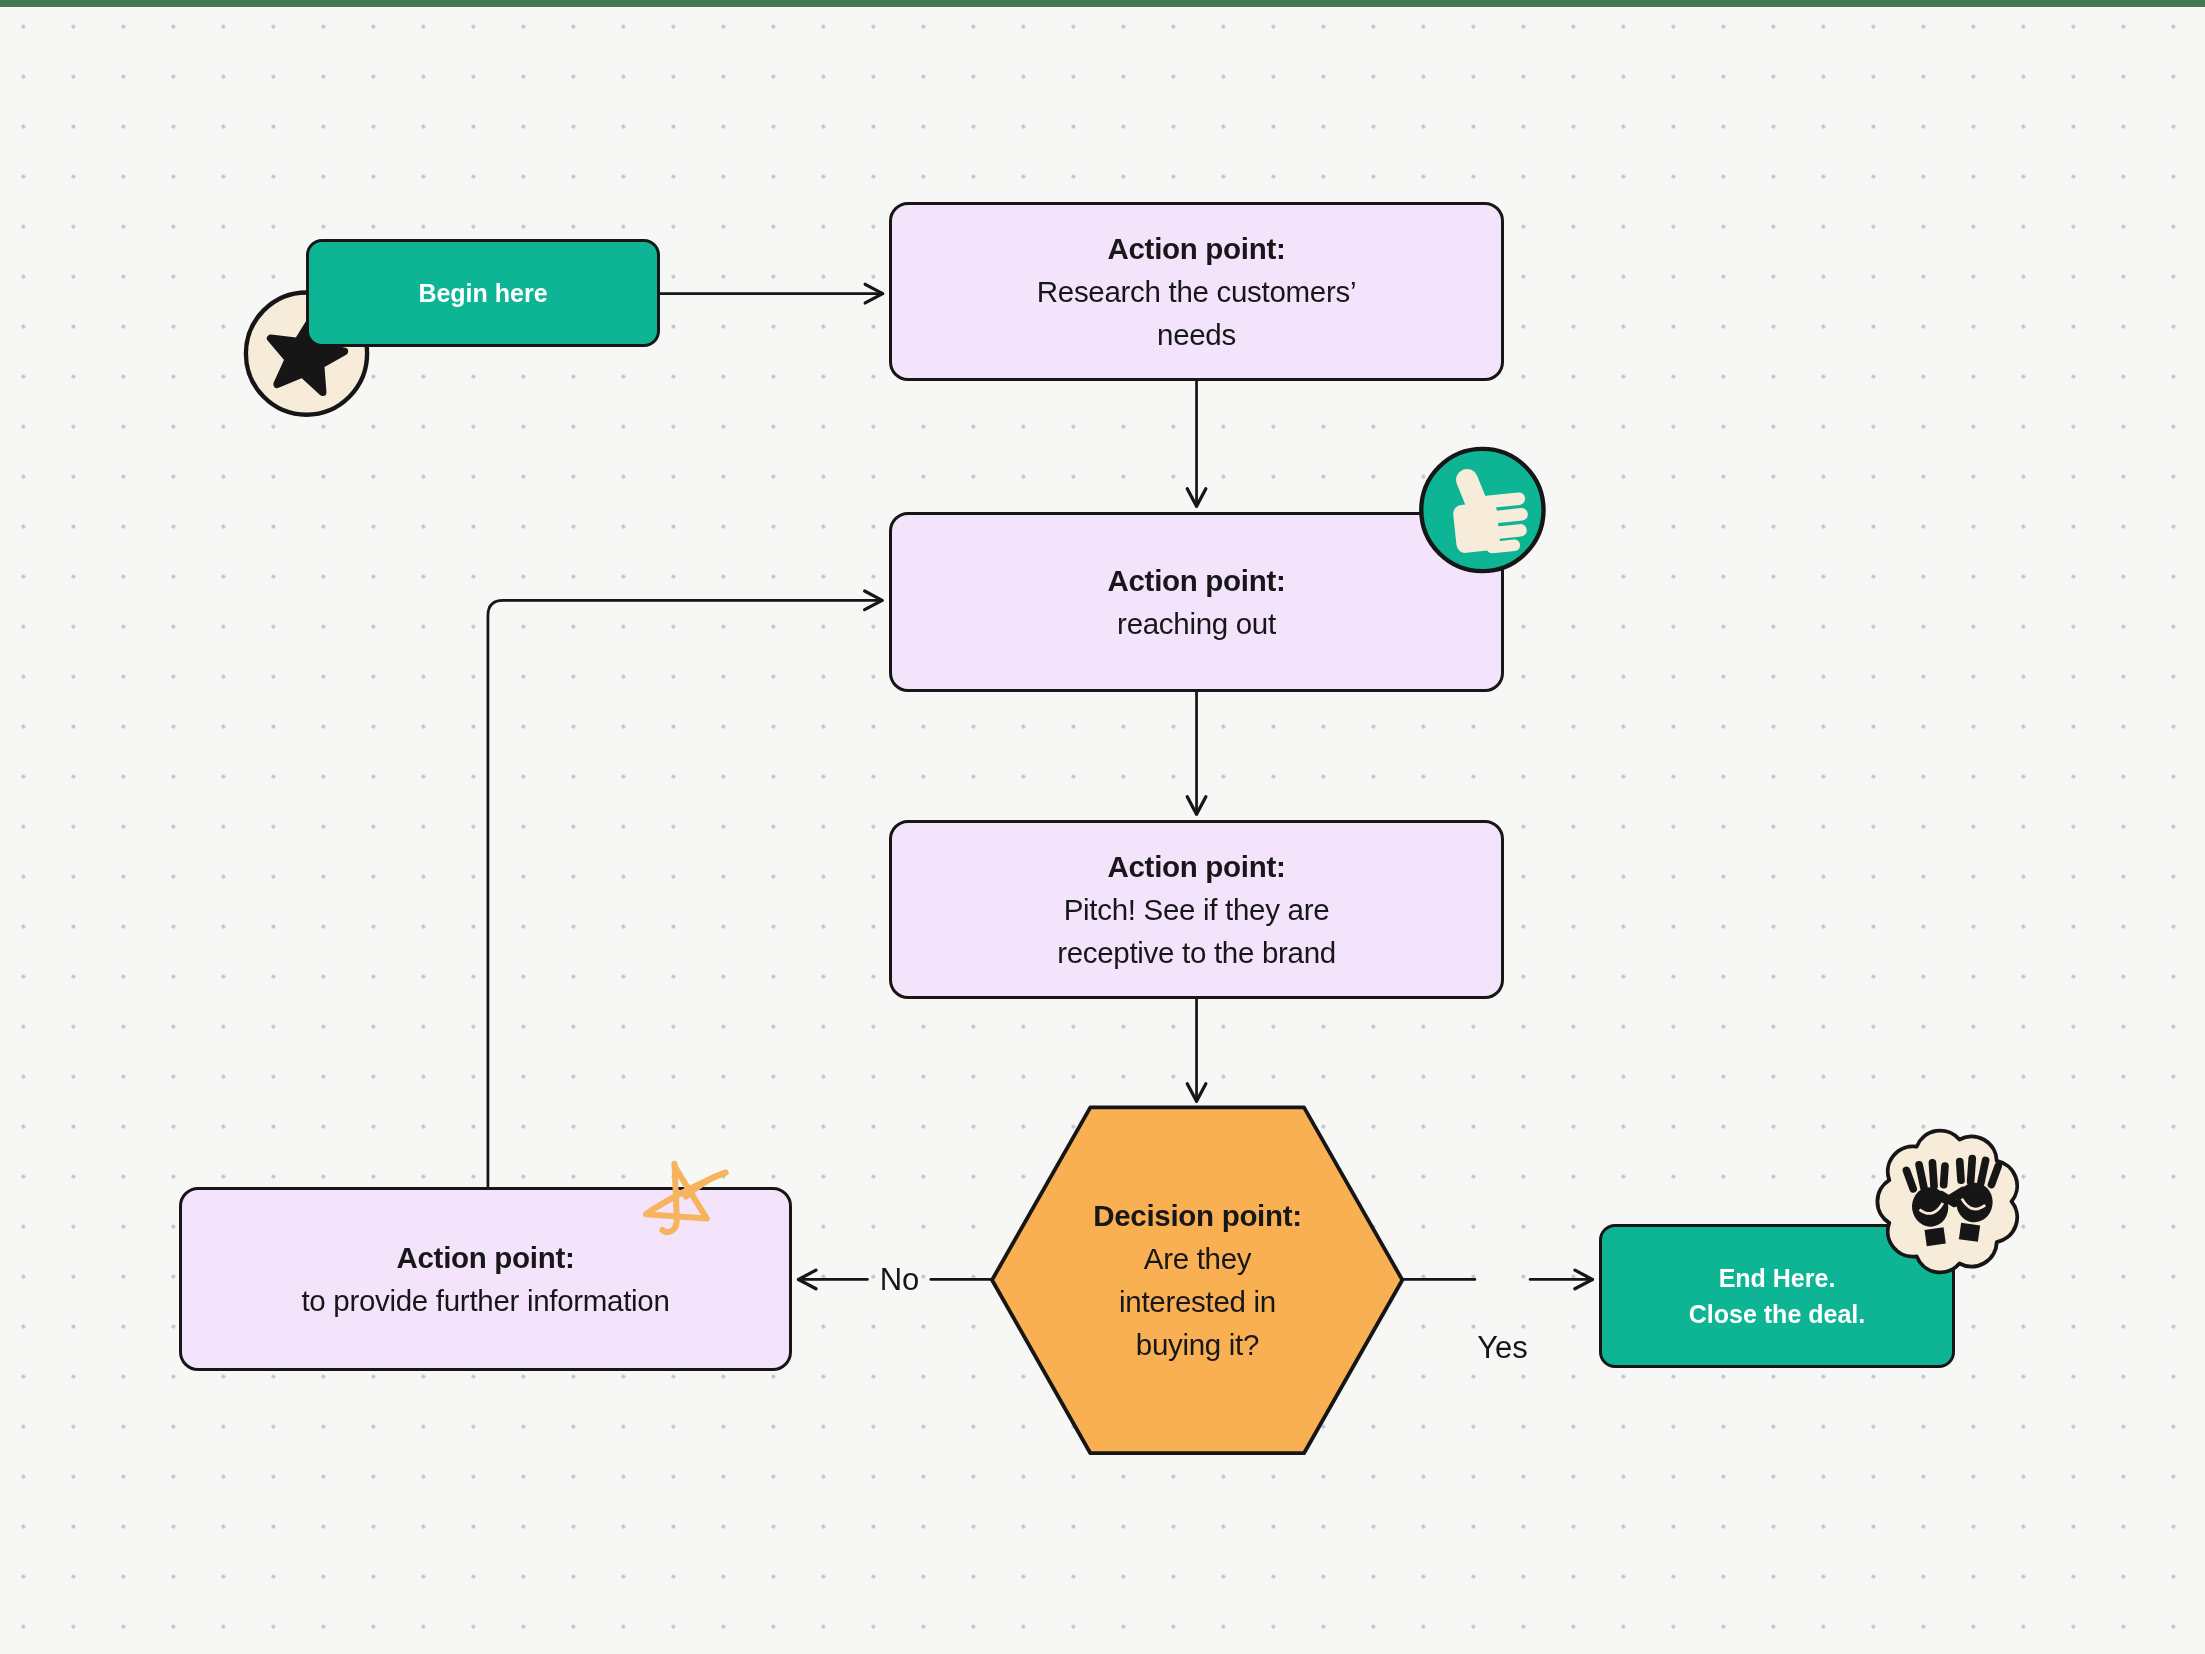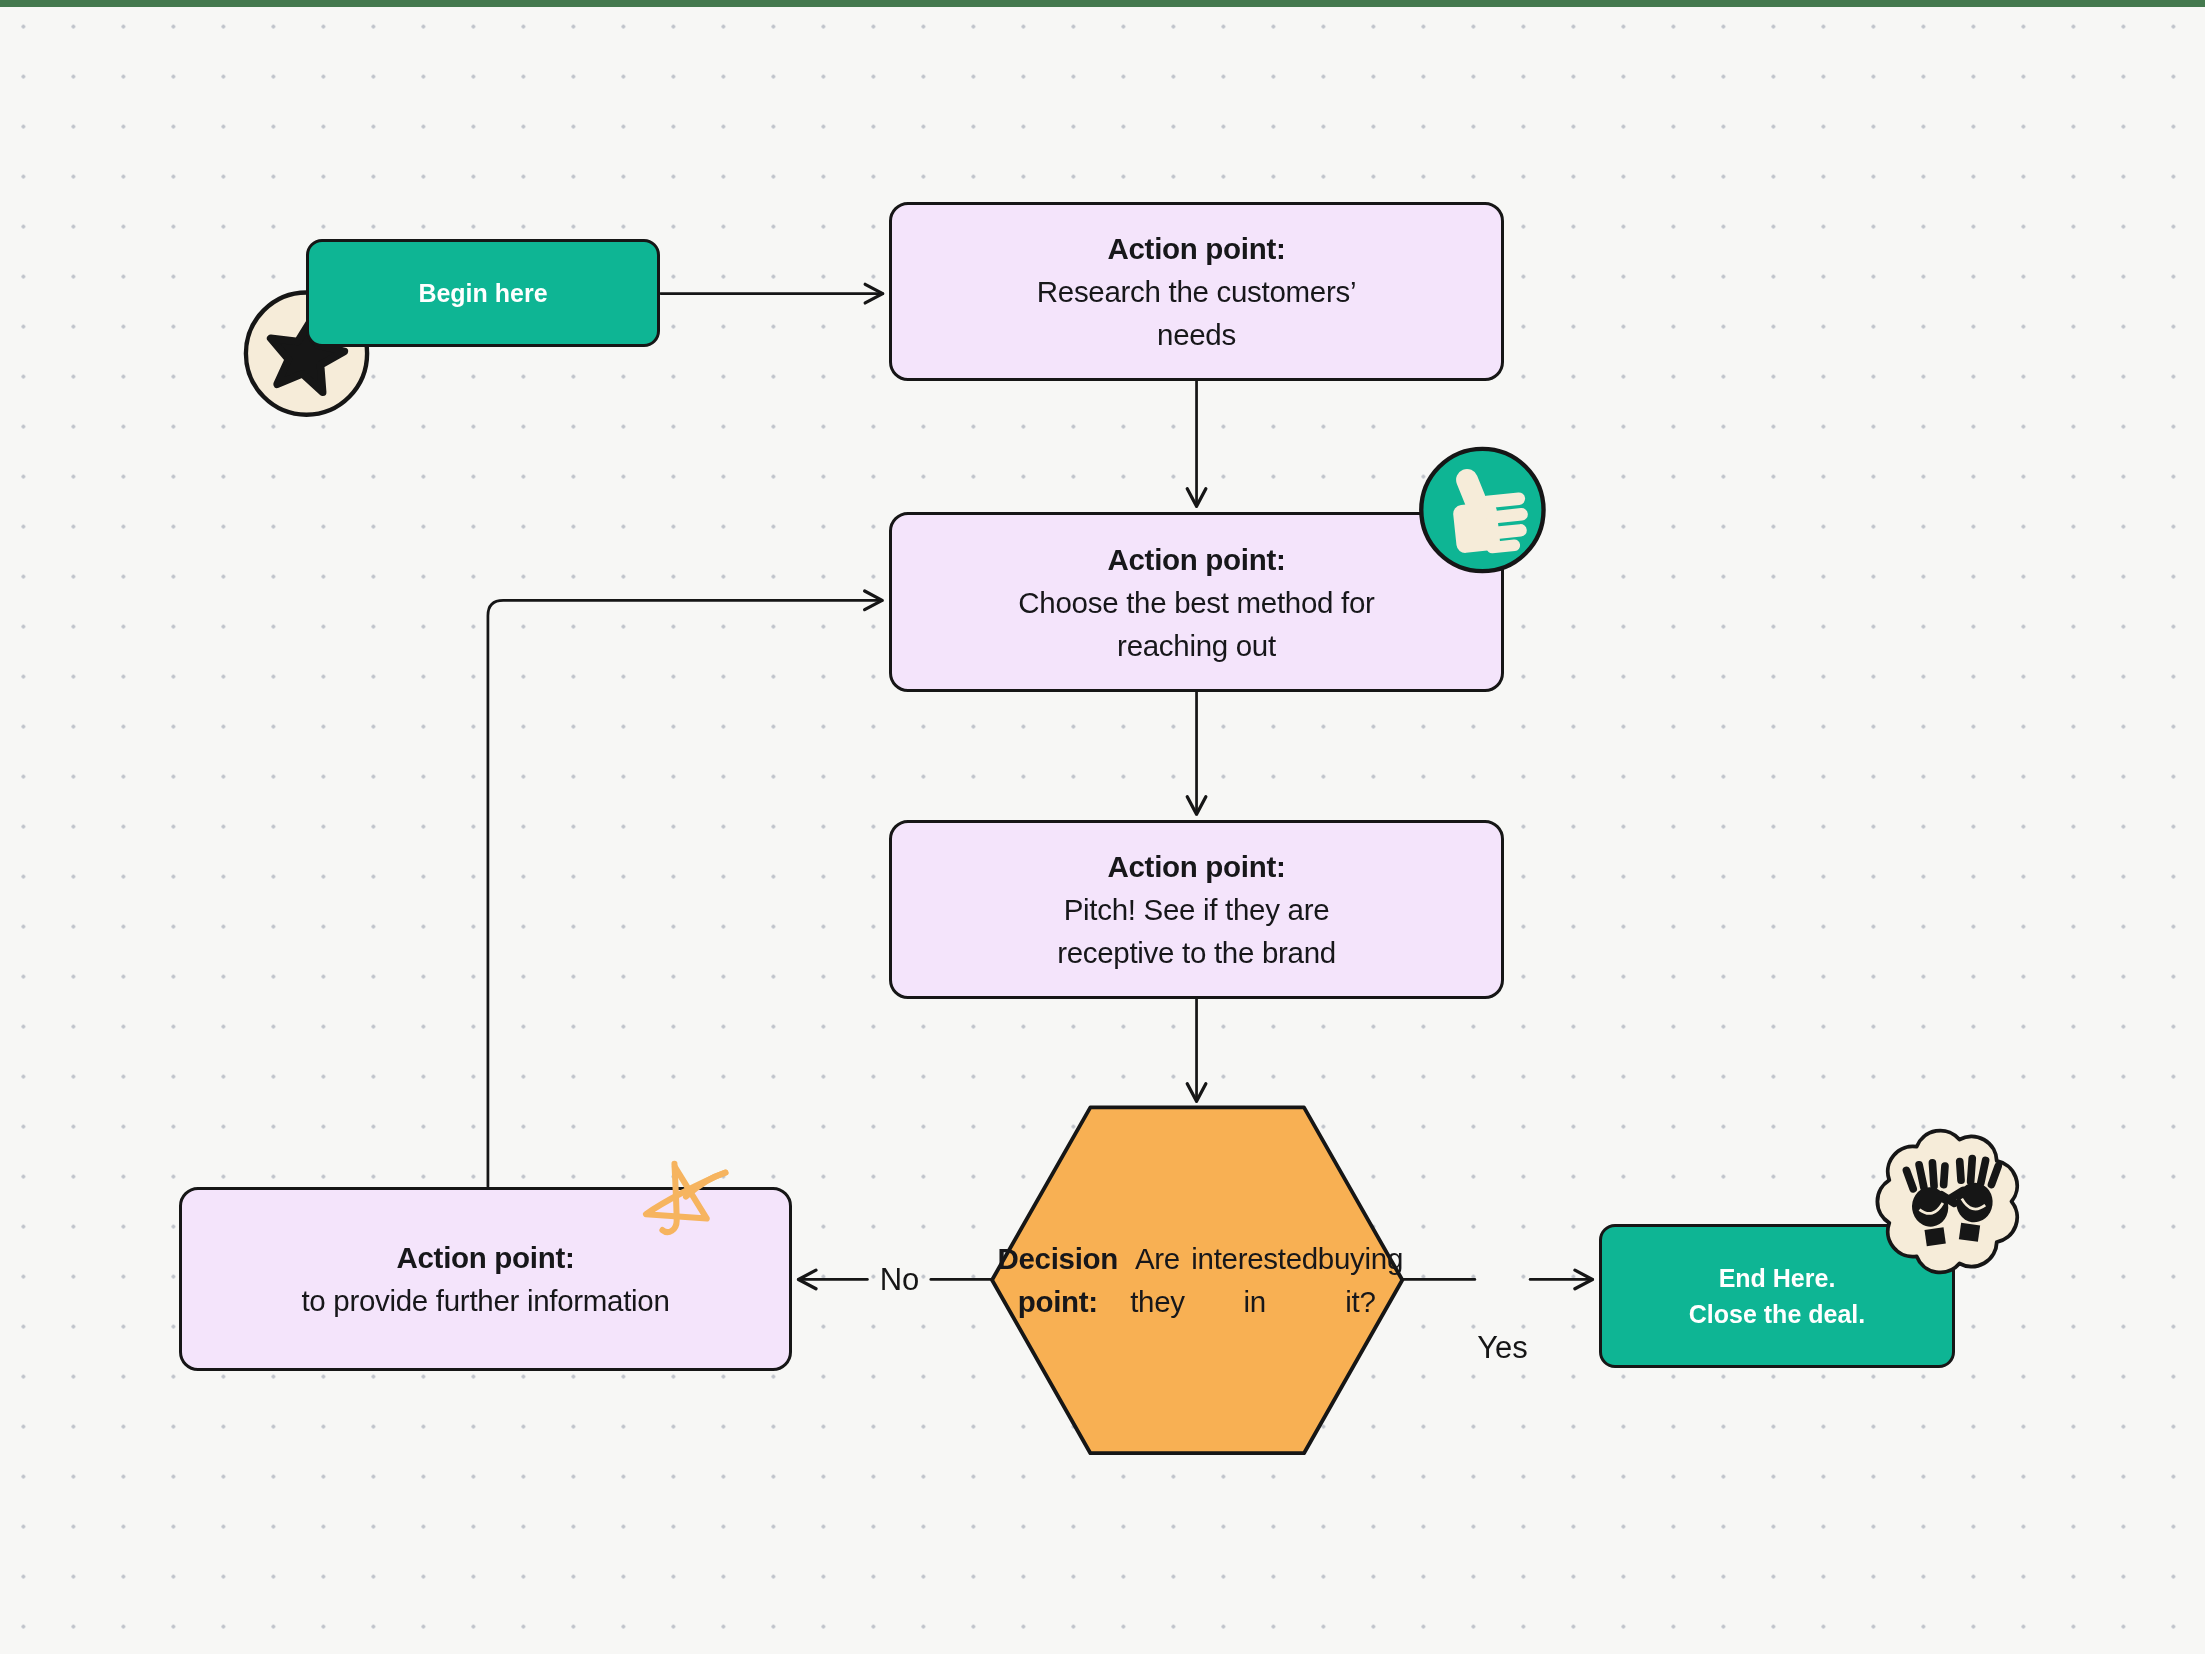--- a/index.html
+++ b/index.html
@@ -28,21 +28,21 @@
     text-align:center;color:var(--text);
   }
   .action{background:var(--lavender);border-radius:19px;}
   .pill{background:var(--teal);border-radius:16px;color:var(--white);}
   .t-title{font-size:29.5px;line-height:43px;font-weight:700;letter-spacing:-0.3px;display:block;}
   .t-line{font-size:29.5px;line-height:43px;font-weight:400;letter-spacing:-0.3px;display:block;}
   .pill .t-line{font-size:25px;line-height:36px;font-weight:700;letter-spacing:0;}
   .badge{position:absolute;}
   #decision-text{
     position:absolute;left:992px;top:1107px;width:411px;height:346px;
-    display:flex;flex-direction:row;justify-content:center;align-items:center;
+    display:flex;flex-direction:column;justify-content:center;align-items:center;
     text-align:center;color:var(--text);
   }
   .edge-label{
     position:absolute;width:71px;height:36px;display:flex;align-items:center;justify-content:center;
     font-size:31px;font-weight:400;color:var(--ink);
   }
 </style>
 </head>
 <body>
 
@@ -77,21 +77,20 @@
   </div>
 
   <div class="node action" style="left:889px;top:202px;width:615px;height:179px">
     <span class="t-title">Action point:</span>
     <span class="t-line">Research the customers’</span>
     <span class="t-line">needs</span>
   </div>
 
   <div class="node action" style="left:889px;top:512px;width:615px;height:180px">
     <span class="t-title">Action point:</span>
-    <span class="t-line">Choose the best method for</span>
     <span class="t-line">reaching out</span>
   </div>
 
   <div class="node action" style="left:889px;top:820px;width:615px;height:179px">
     <span class="t-title">Action point:</span>
     <span class="t-line">Pitch! See if they are</span>
     <span class="t-line">receptive to the brand</span>
   </div>
 
   <div class="node action" style="left:179px;top:1187px;width:613px;height:184px">

